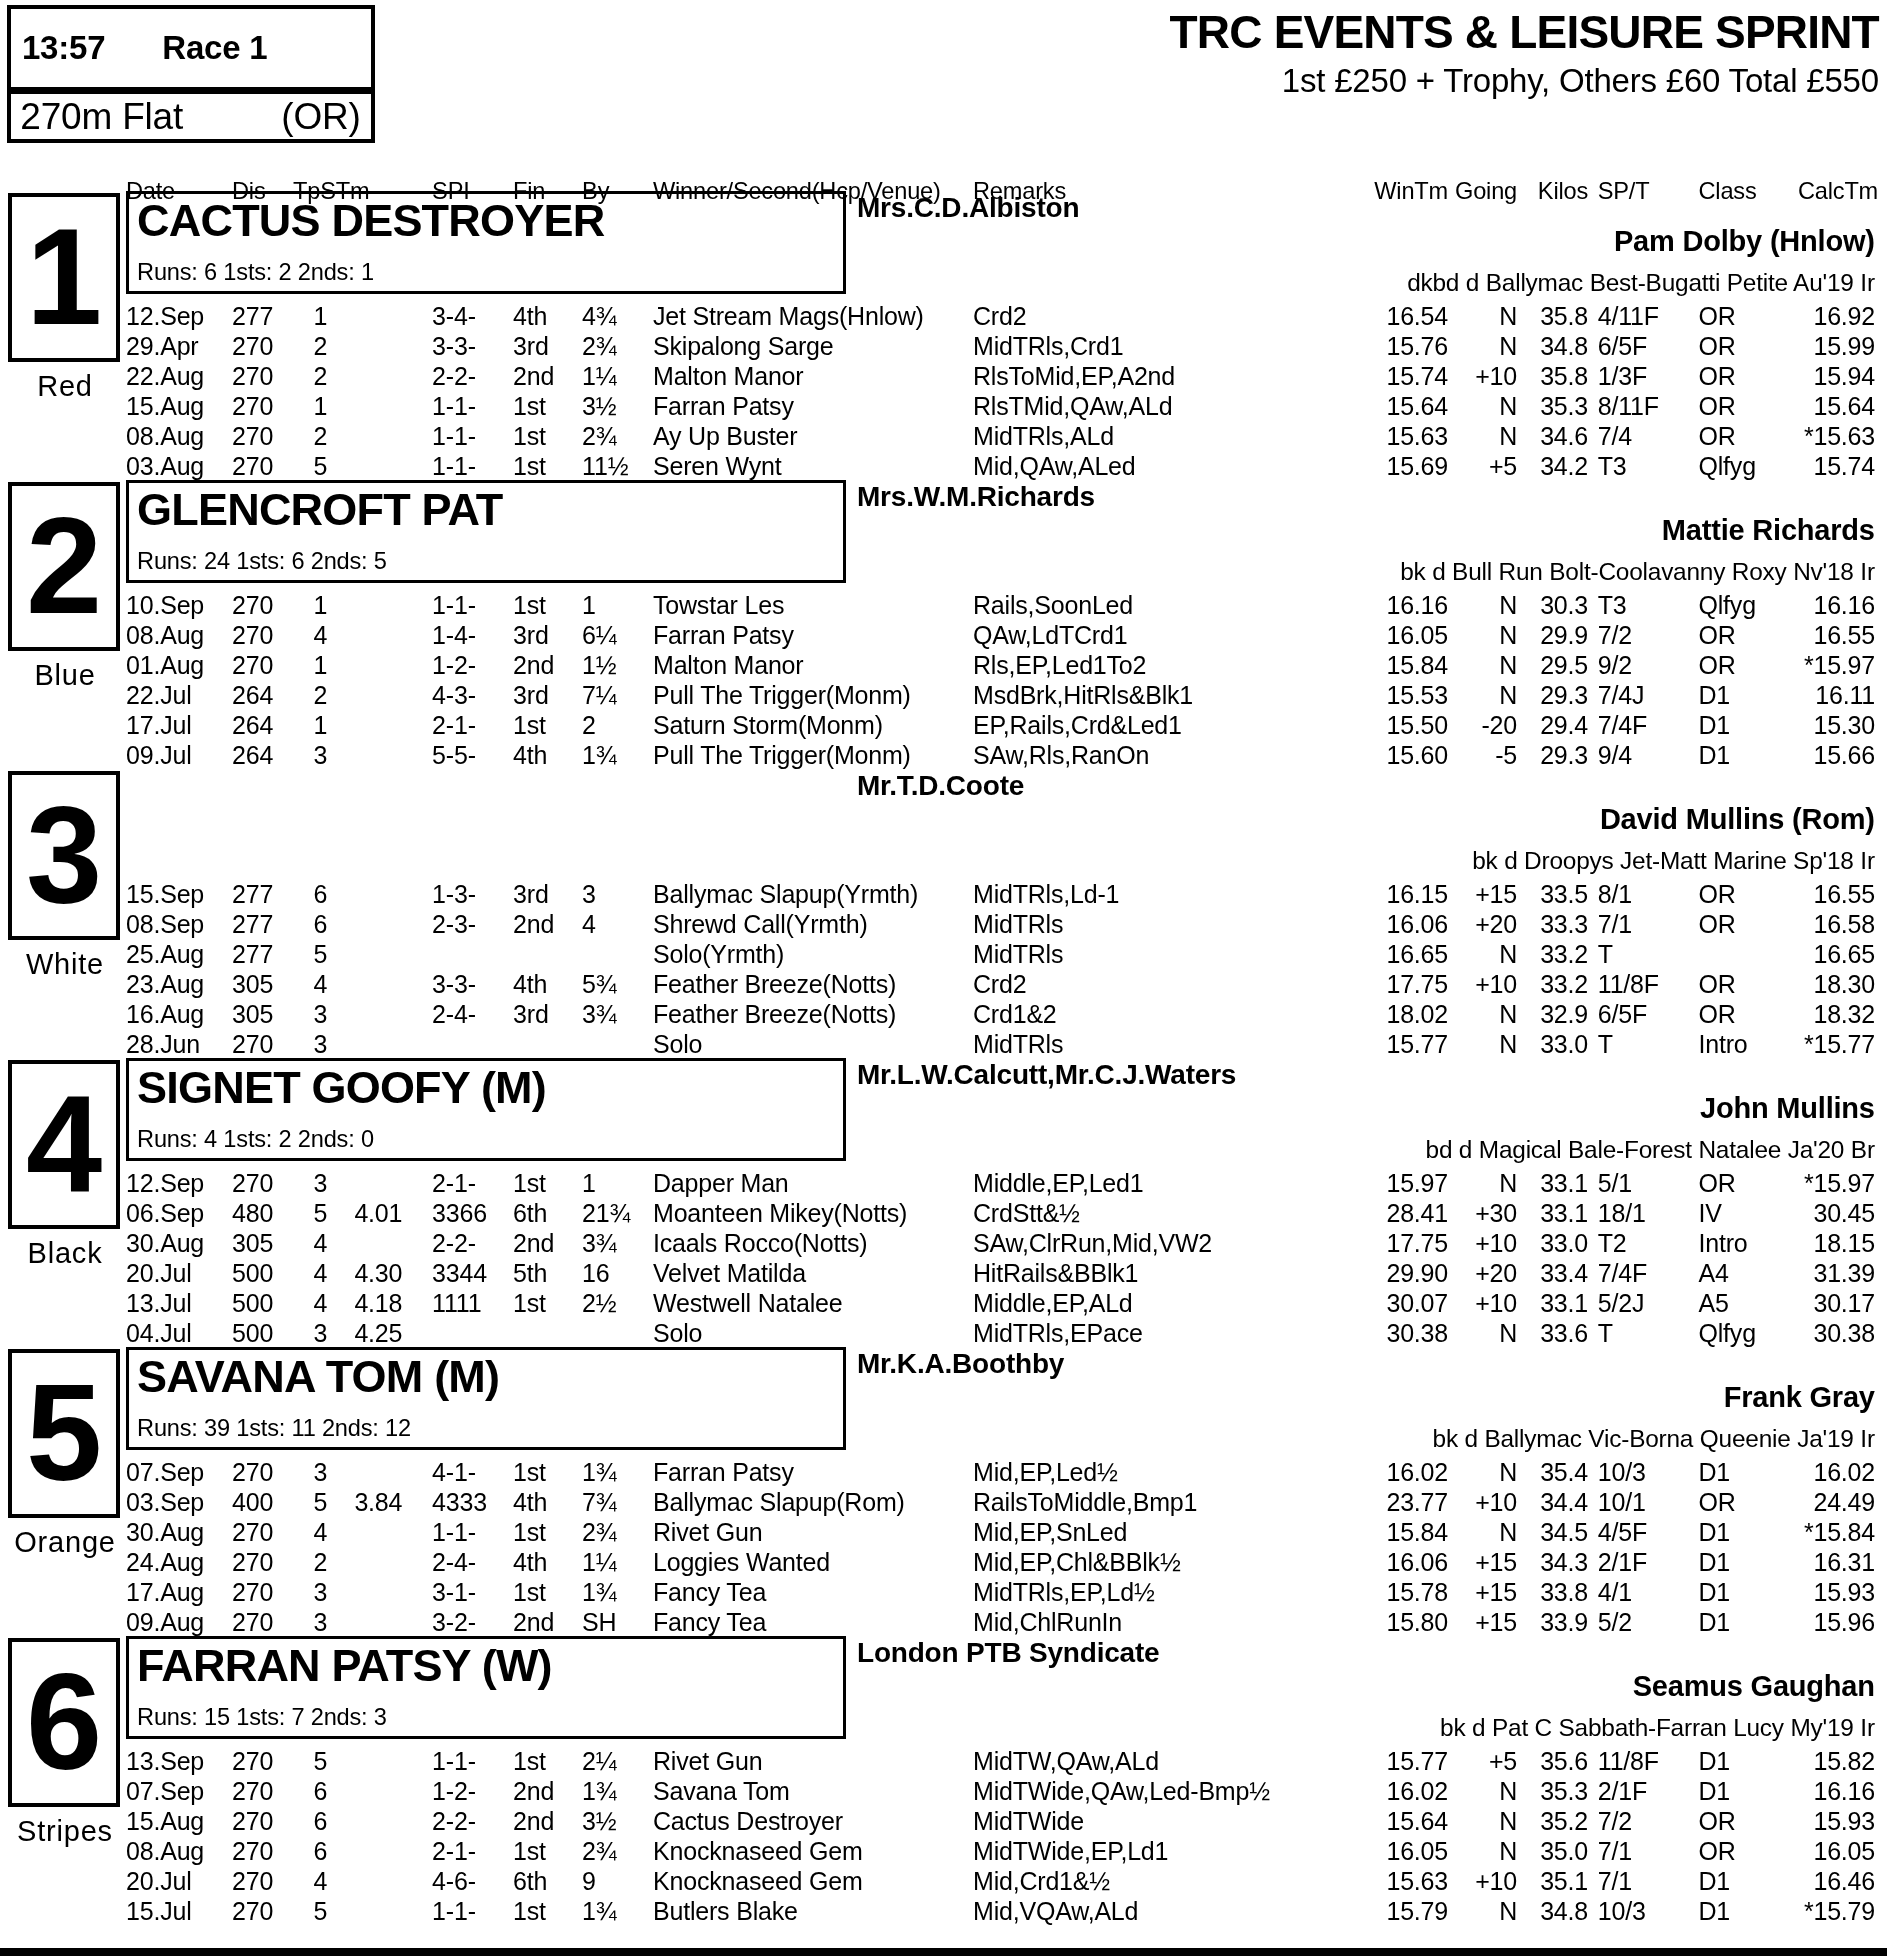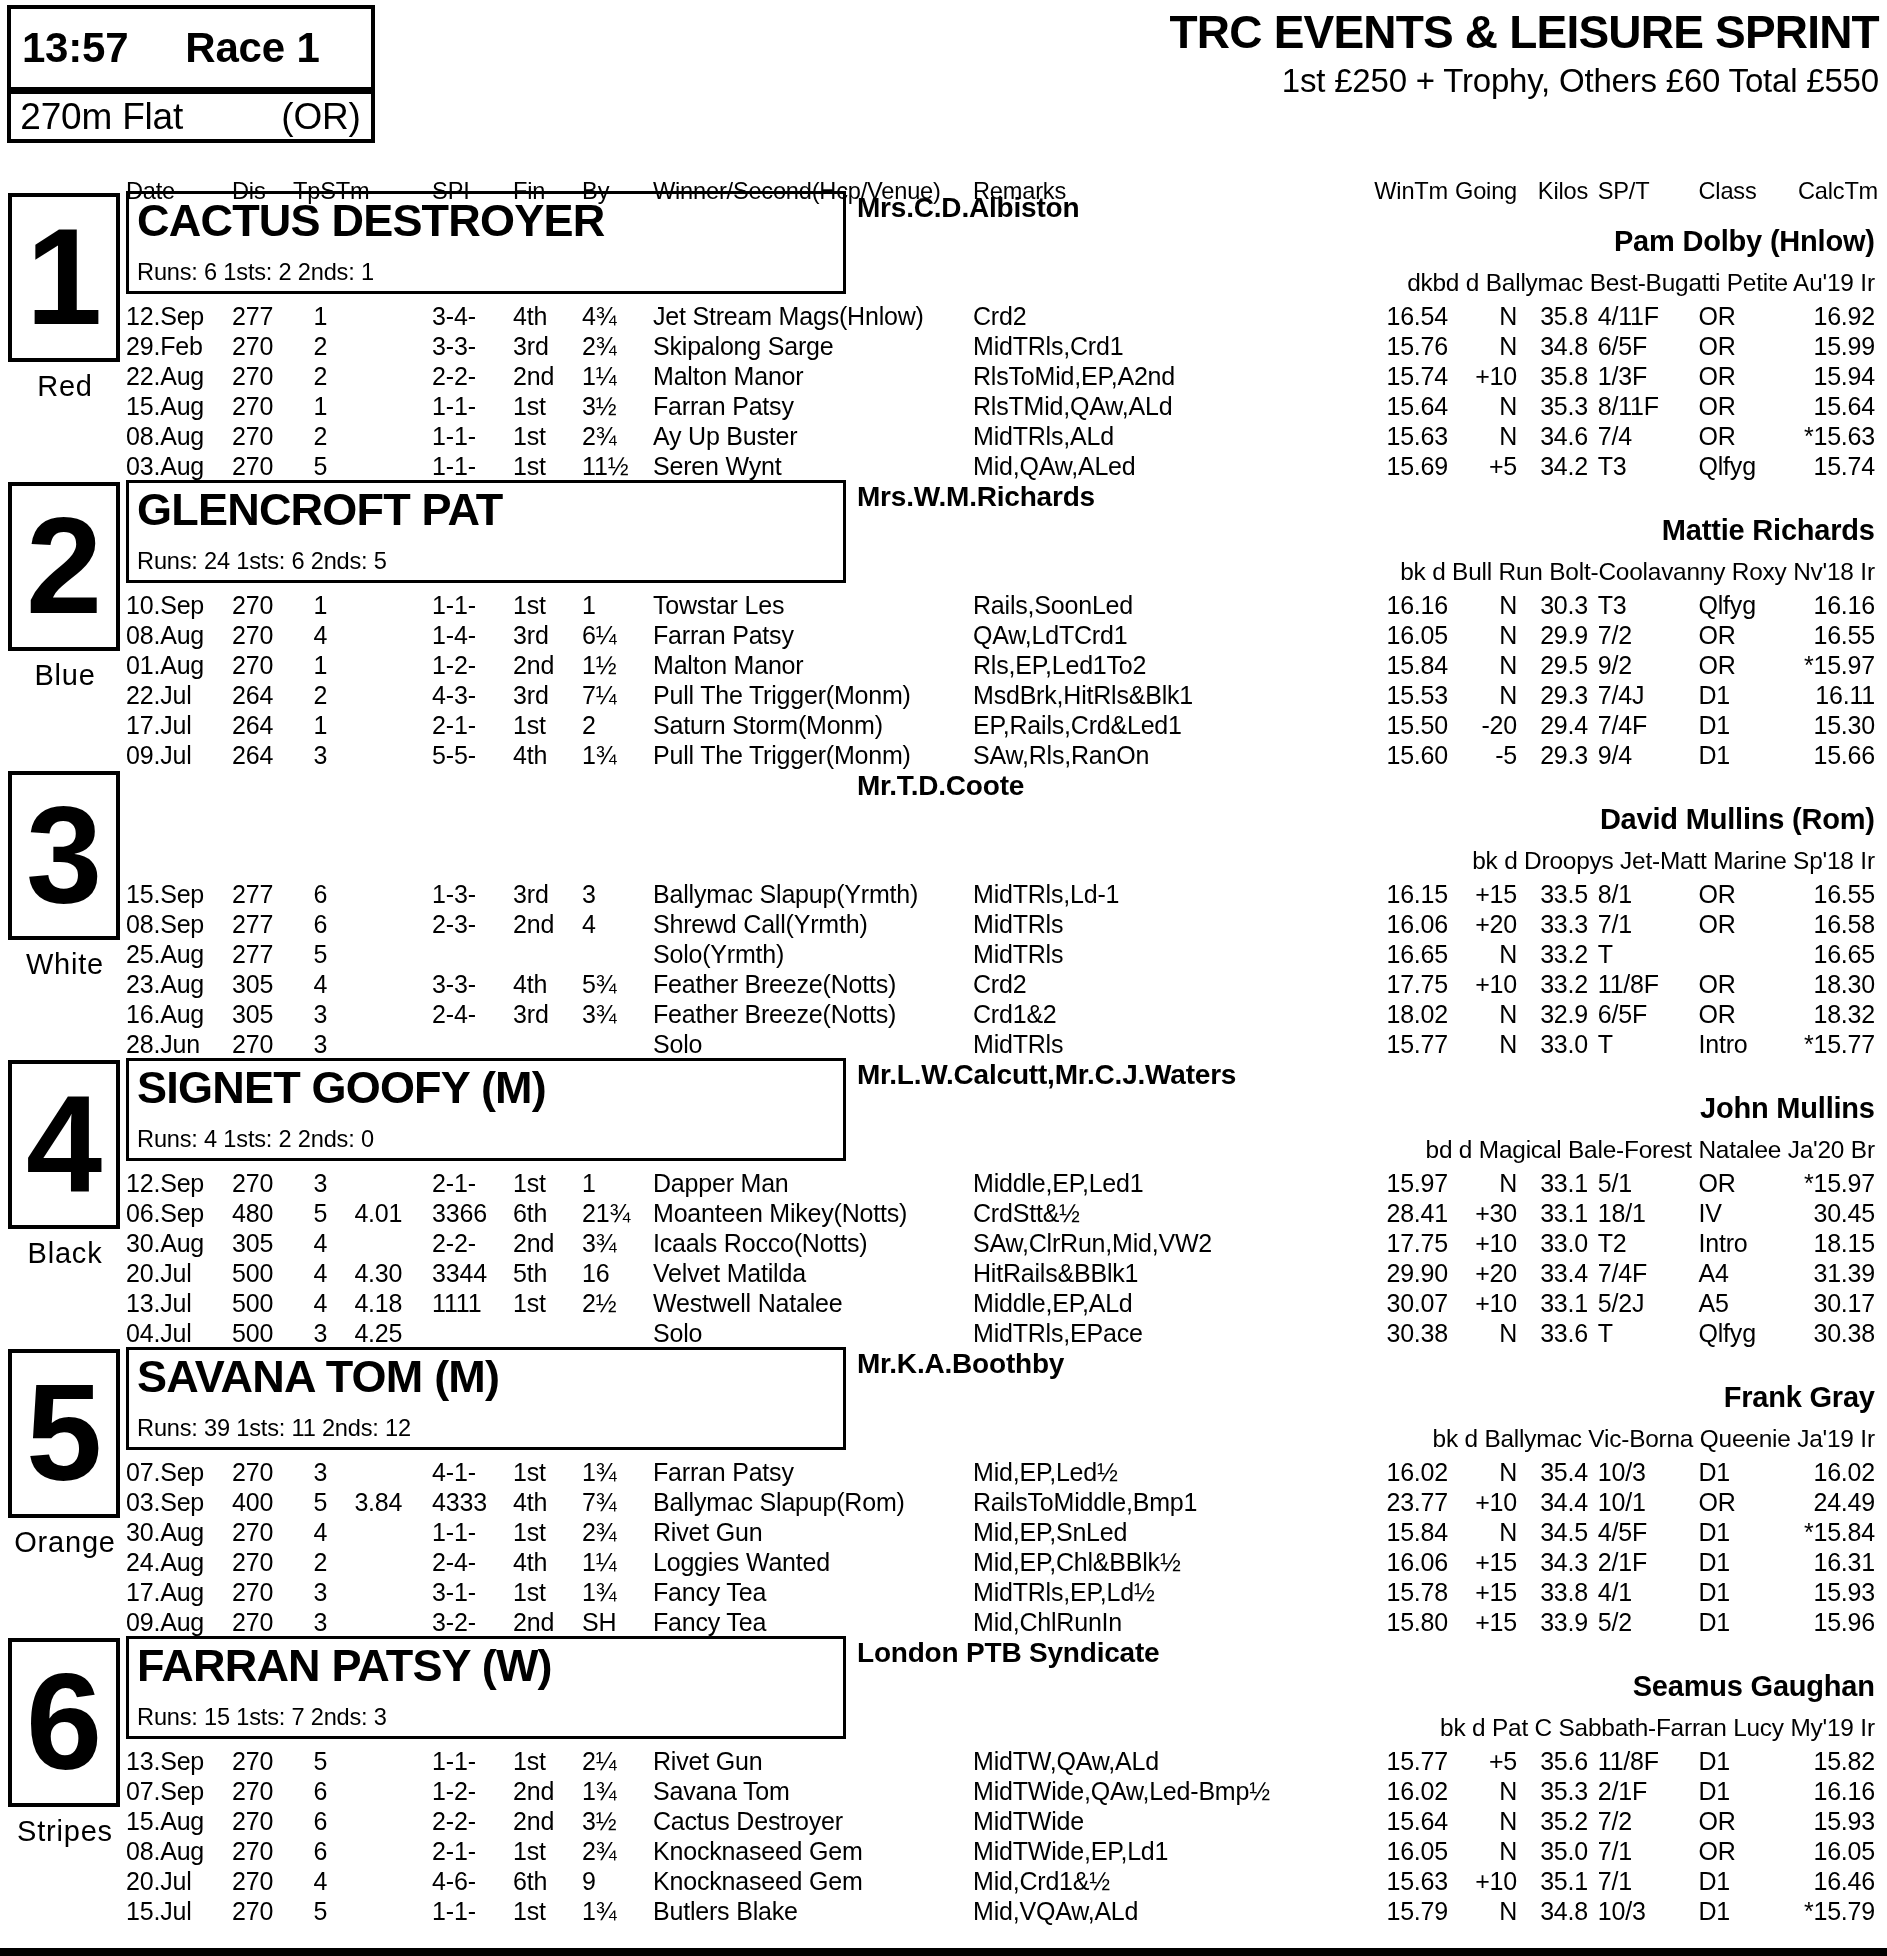--- a/index.html
+++ b/index.html
@@ -3,21 +3,21 @@
 <meta charset="utf-8">
 <style>
   html,body{margin:0;padding:0;}
   body{
     width:1887px;height:1957px;position:relative;background:#fff;color:#000;
     font-family:"Liberation Sans",sans-serif;letter-spacing:-0.2px;overflow:hidden;
   }
   
   .time-box{position:absolute;left:6.5px;top:4.9px;width:368px;height:86px;border:4.1px solid #000;
     display:flex;align-items:center;gap:57px;padding-left:11.4px;box-sizing:border-box;}
-  .time-box span{font-size:42px;font-weight:bold;}
+  .time-box span{font-size:33px;font-weight:bold;}
   .dist-box{position:absolute;left:6.5px;top:91px;width:368px;height:52px;border:4.1px solid #000;border-top-width:3.3px;
     display:flex;align-items:center;justify-content:space-between;padding:0 9.8px;box-sizing:border-box;}
   .dist-box span{font-size:37px;}
   .race-title{position:absolute;right:8.1px;top:4.9px;font-size:46px;font-weight:bold;letter-spacing:-0.8px;white-space:nowrap;}
   .race-prize{position:absolute;right:8.1px;top:62px;font-size:33px;white-space:nowrap;}
   
   .grid{display:grid;grid-template-columns:106px 61px 37px 94px 85px 69px 75px 320px 391px 84px 69px 71px 104px 106px 77px;}
   .c{white-space:nowrap;overflow:visible;}
   .c.tp{padding-left:20.4px;}
   .c.stm{padding-left:24.4px;}
@@ -103,21 +103,21 @@
     <span class="c winner">Jet Stream Mags(Hnlow)</span>
     <span class="c remarks">Crd2</span>
     <span class="c wintm">16.54</span>
     <span class="c going">N</span>
     <span class="c kilos">35.8</span>
     <span class="c spt">4/11F</span>
     <span class="c cls">OR</span>
     <span class="c calctm">16.92</span>
   </div>
         <div class="form-row grid">
-    <span class="c date">29.Feb</span>
+    <span class="c date">29.Apr</span>
     <span class="c dis">270</span>
     <span class="c tp">2</span>
     <span class="c stm"></span>
     <span class="c spi">3-3-</span>
     <span class="c fin">3rd</span>
     <span class="c by">2¾</span>
     <span class="c winner">Skipalong Sarge</span>
     <span class="c remarks">MidTRls,Crd1</span>
     <span class="c wintm">15.76</span>
     <span class="c going">N</span>

